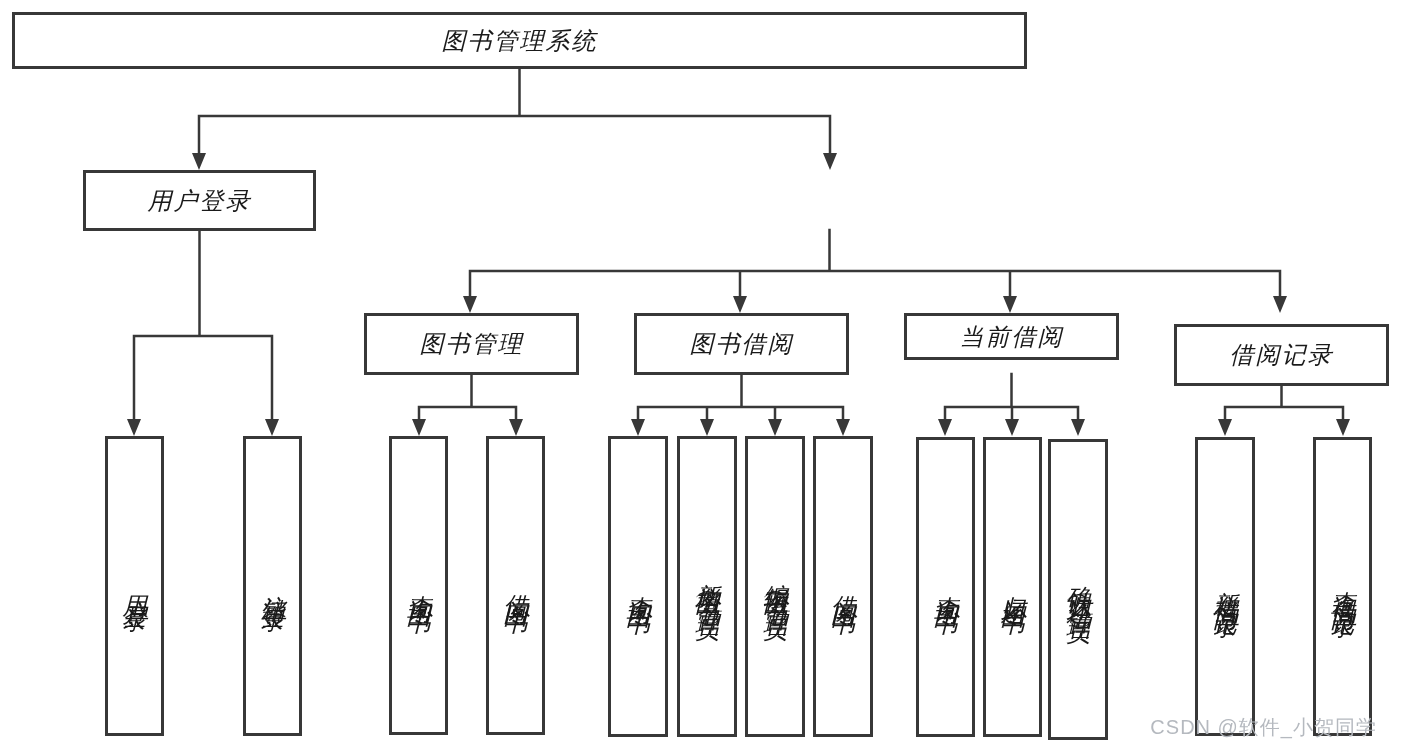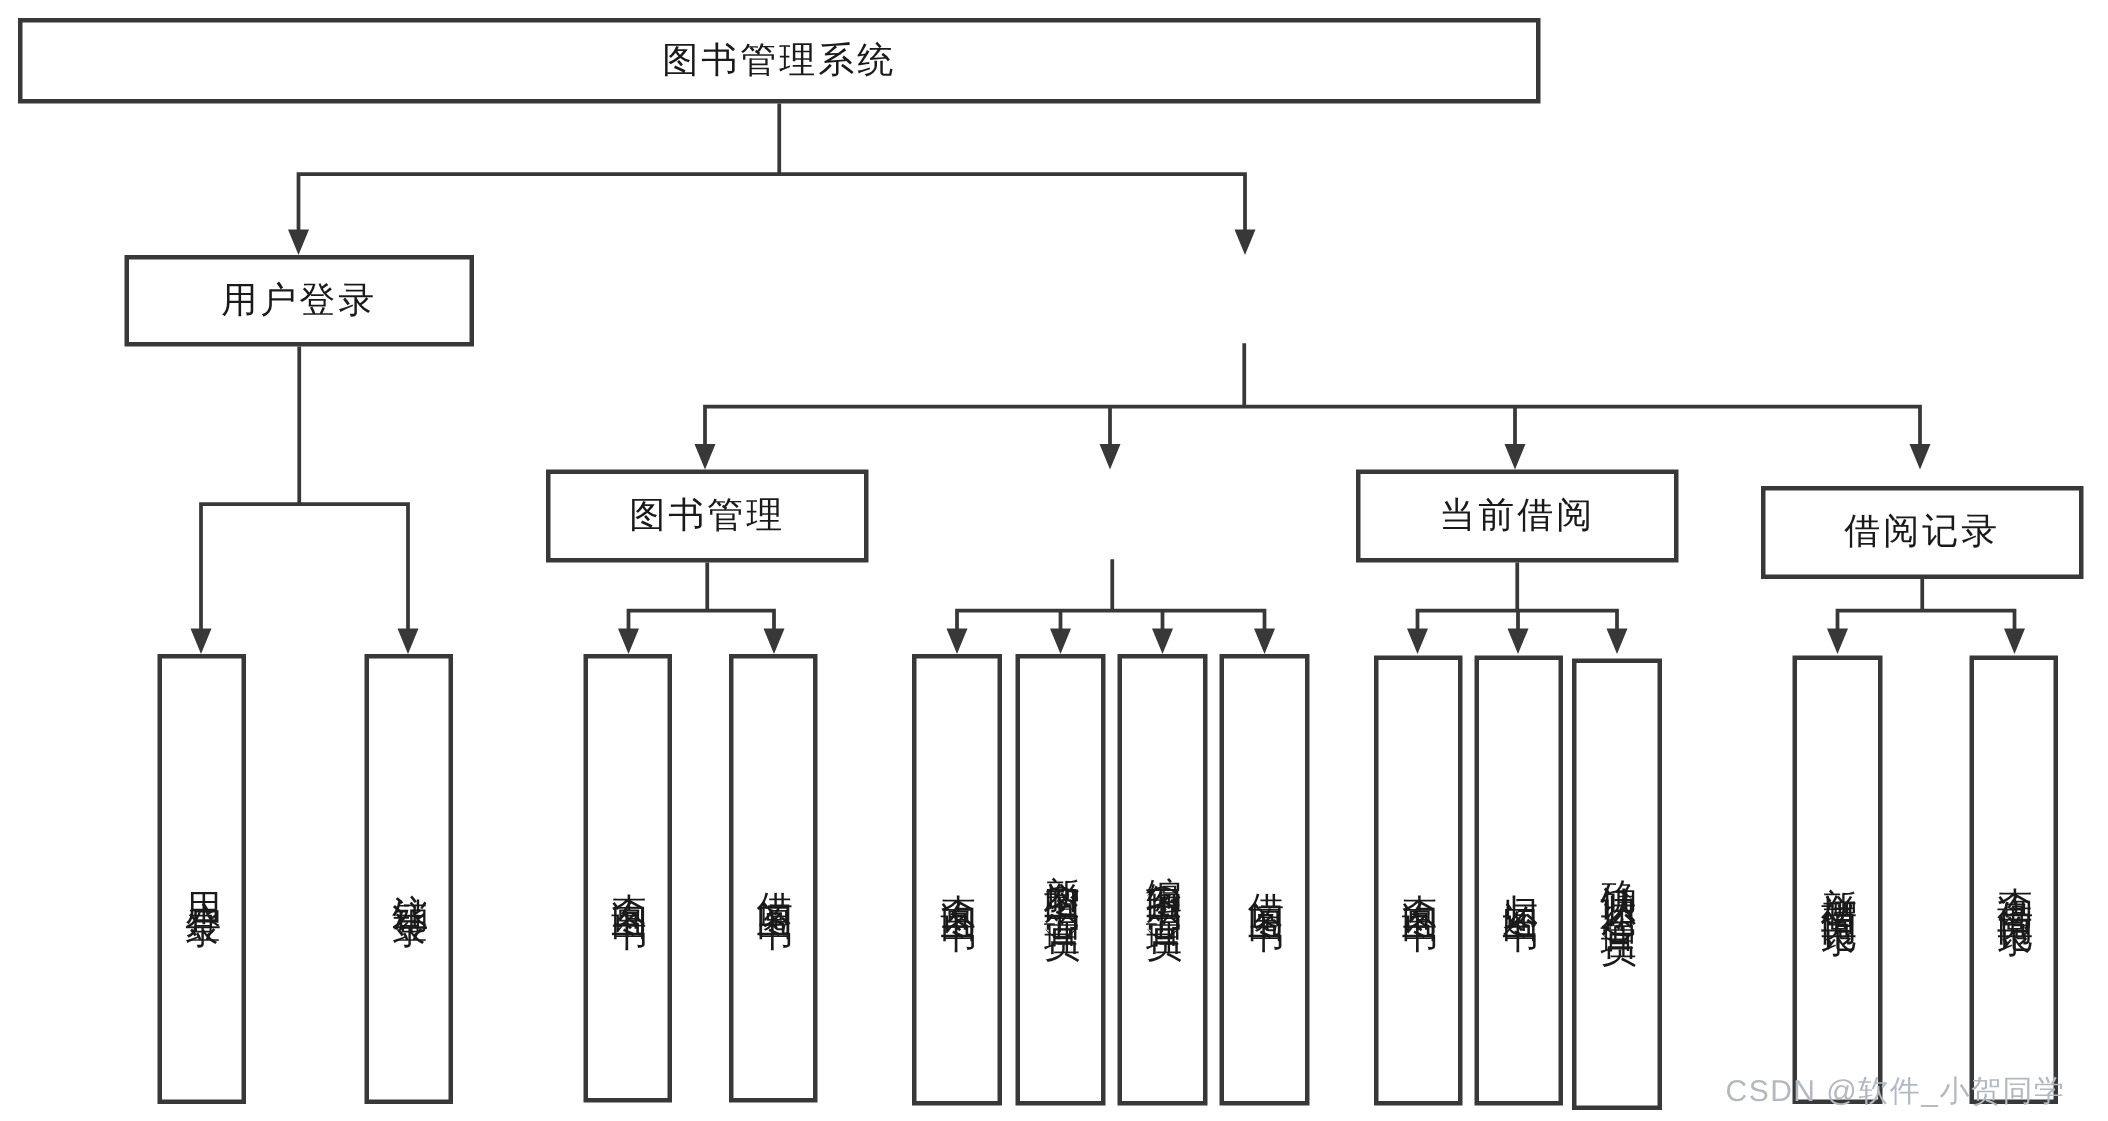--- a/index.html
+++ b/index.html
@@ -20,20 +20,21 @@
   .wires .ln{fill:none;stroke:var(--line);stroke-width:2.5;stroke-linecap:square;}
   .wires .ah{fill:var(--line);stroke:none;}
   .node{
     position:absolute;box-sizing:border-box;z-index:2;
     border:3px solid var(--line);
     background:var(--background);
     color:var(--text);
     display:flex;align-items:center;justify-content:center;
     font-size:24px;line-height:1;letter-spacing:2px;
     white-space:nowrap;
+    font-style:italic;
   }
   .node.v{
     writing-mode:vertical-rl;
     text-orientation:mixed;
     letter-spacing:5px;
     white-space:normal;
   }
   .watermark{
     position:absolute;z-index:3;
     right:28px;bottom:6px;
@@ -123,21 +124,22 @@
       M1218 419 L1232 419 L1225 436 Z
       M1336 419 L1350 419 L1343 436 Z
     "></path>
   </svg>
 
   <div class="node" style="left:12px;top:12px;width:1015px;height:57px">图书管理系统</div>
 
   <div class="node" style="left:83px;top:170px;width:233px;height:61px">用户登录</div>
 
   <div class="node" style="left:364px;top:313px;width:215px;height:62px">图书管理</div>
-  <div class="node" style="left:904px;top:313px;width:215px;height:62px">当前借阅</div>
+  <div class="node" style="left:634px;top:313px;width:215px;height:62px">图书借阅</div>
+  <div class="node" style="left:904px;top:313px;width:215px;height:47px">当前借阅</div>
   <div class="node" style="left:1174px;top:324px;width:215px;height:62px">借阅记录</div>
 
   <div class="node v" style="left:105px;top:436px;width:59px;height:300px">用户登录</div>
   <div class="node v" style="left:243px;top:436px;width:59px;height:300px">注销登录</div>
 
   <div class="node v" style="left:389px;top:436px;width:59px;height:299px">查询图书</div>
   <div class="node v" style="left:486px;top:436px;width:59px;height:299px">借阅图书</div>
 
   <div class="node v" style="left:608px;top:436px;width:60px;height:301px">查询图书</div>
   <div class="node v" style="left:677px;top:436px;width:60px;height:301px">新增图书（管理员）</div>

